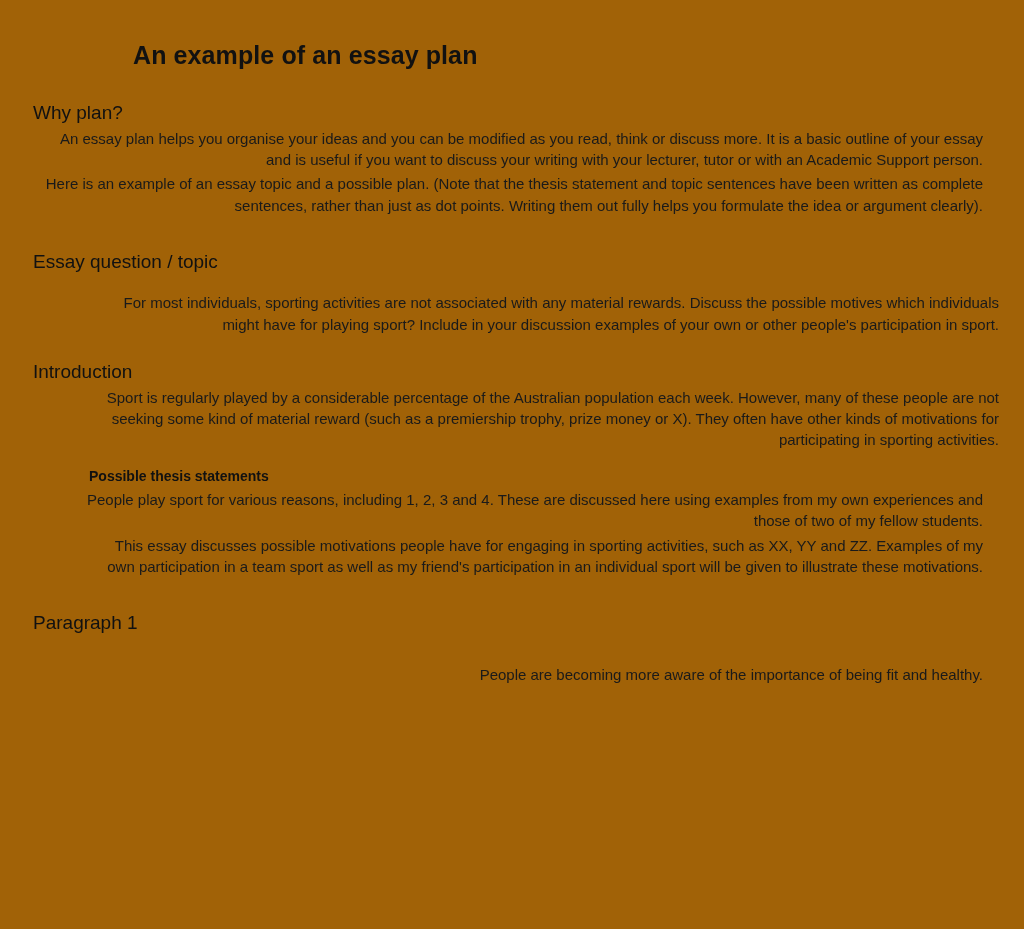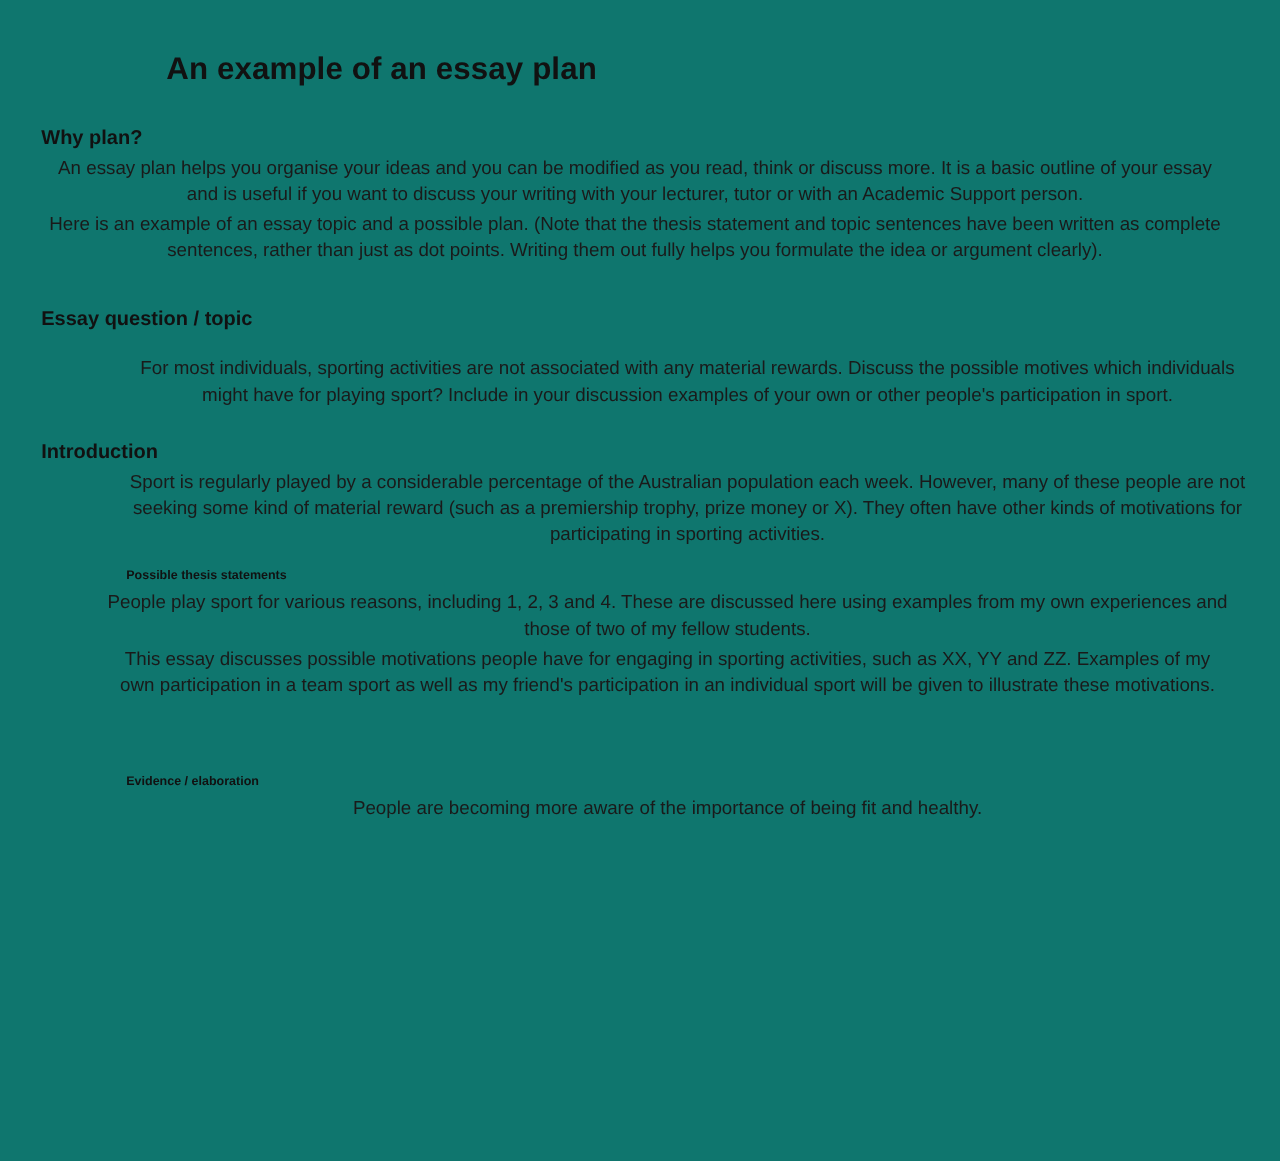--- a/index.html
+++ b/index.html
@@ -12,70 +12,70 @@
     height: 929px;
     font-family: "Liberation Sans", sans-serif;
     color: #1a1a1a;
     background: #fdfdfd;
     overflow: hidden;
   }
   .page {
     position: relative;
     width: 1024px;
     height: 929px;
-    background: #0f766e;
+    background: #a16207;
     box-sizing: border-box;
     padding: 0;
   }
   .doc-title {
     position: absolute;
     left: 133px;
     top: 40px;
     font-size: 25px;
     font-weight: bold;
     letter-spacing: 0.1px;
     color: #111111;
     line-height: 1.2;
   }
   .content {
     position: absolute;
     left: 33px;
     top: 100px;
     width: 950px;
   }
   .heading {
-    font-size: 16px;
-    font-weight: bold;
+    font-size: 19px;
+    font-weight: normal;
     color: #111111;
     margin: 0 0 2px 0;
     line-height: 1.35;
   }
   .para {
     font-size: 15px;
     line-height: 1.42;
     margin: 0 0 0 0;
     color: #1a1a1a;
-    text-align: center;
+    text-align: right;
   }
   .para + .para {
     margin-top: 3px;
   }
   .indent {
     margin-left: 68px;
     width: 898px;
   }
   .indent-block {
     margin-left: 52px;
     width: 898px;
   }
   .sub-heading {
-    font-size: 10px;
+    font-size: 14px;
     font-weight: bold;
     color: #111111;
-    margin: 0 0 3px 16px;
+    margin: 0 0 3px 4px;
     line-height: 1.4;
   }
   .spacer-sm { height: 10px; }
   .spacer-md { height: 16px; }
   .spacer-lg { height: 24px; }
   .spacer-xl { height: 33px; }
   b, strong { font-weight: bold; }
 </style>
 </head>
 <body>
@@ -111,26 +111,26 @@
       <div class="indent-block">
         <div class="sub-heading">Possible thesis statements</div>
         <p class="para">People play sport for various reasons, including 1, 2, 3 and 4. These are discussed here using examples from my own experiences and those of two of my fellow students.</p>
         <p class="para">This essay discusses possible motivations people have for engaging in sporting activities, such as XX, YY and ZZ. Examples of my own participation in a team sport as well as my friend's participation in an individual sport will be given to illustrate these motivations.</p>
       </div>
     </div>
 
     <div class="spacer-xl"></div>
 
     <div>
+      <div class="heading">Paragraph 1</div>
 
       <div class="spacer-sm"></div>
 
       <div class="indent-block">
 
         <div class="spacer-md"></div>
 
-        <div class="sub-heading">Evidence / elaboration</div>
         <p class="para">People are becoming more aware of the importance of being fit and healthy.</p>
       </div>
     </div>
 
   </div>
 </div>
 
 </body></html>

